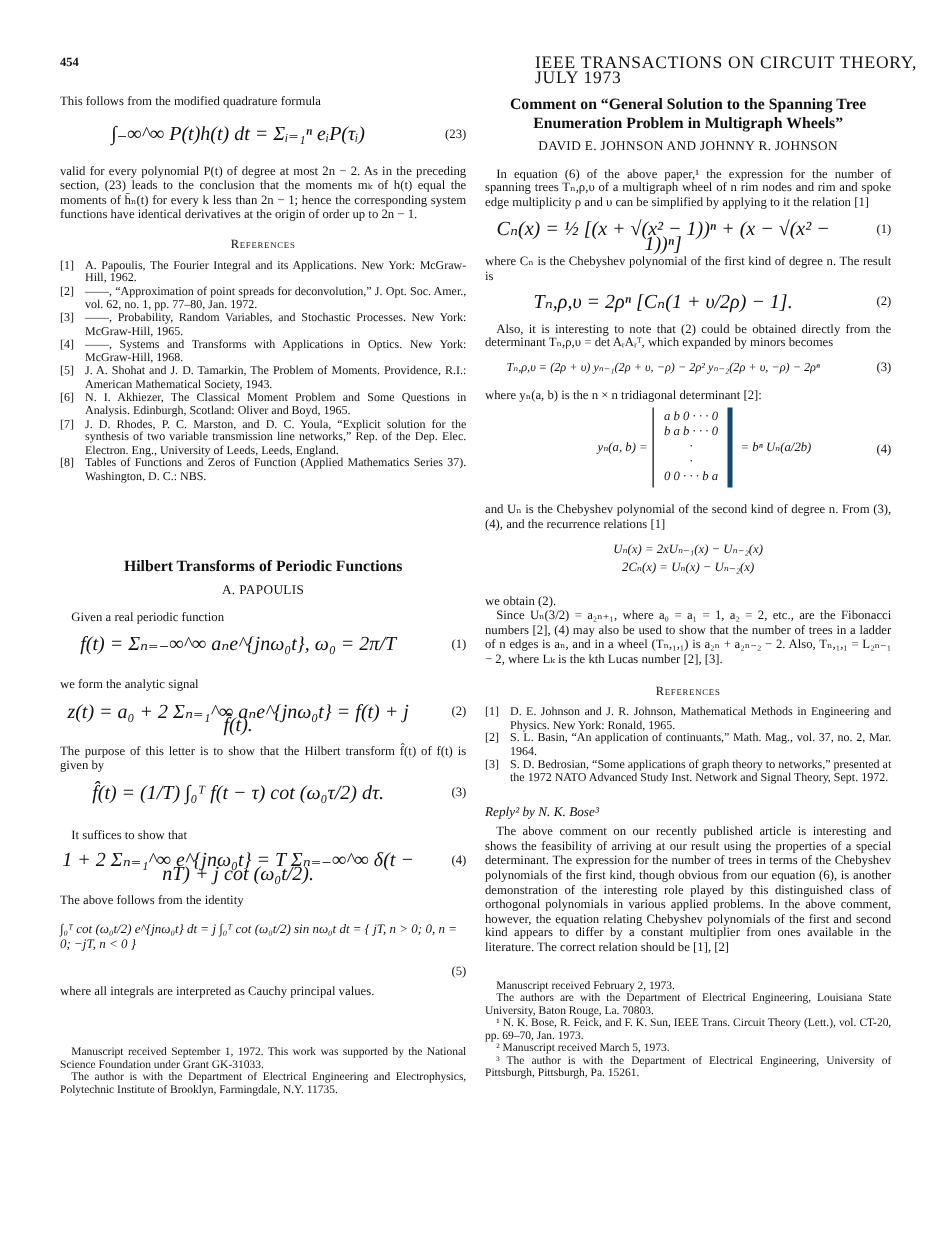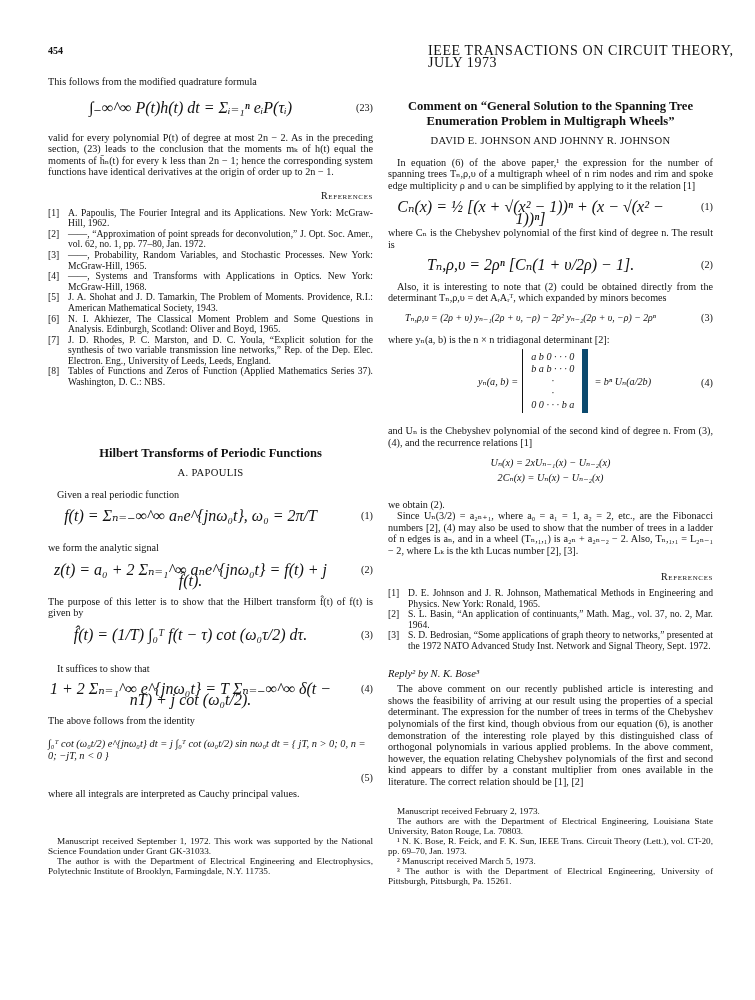--- a/index.html
+++ b/index.html
@@ -12,30 +12,30 @@
   .pagenum { left: 48px; top: 45px; font-weight: bold; font-size: 10px; }
   .runhead { left: 428px; top: 45px; font-size: 14px; letter-spacing: 0.6px; }
   .col { position: absolute; width: 325px; }
   .left { left: 48px; }
   .right { left: 388px; }
   p { margin: 0; text-align: justify; }
   .indent { text-indent: 9px; }
   .eq { position: relative; height: 34px; }
   .eq .body { position: absolute; left: 0; right: 40px; text-align: center; font-style: italic; font-size: 16px; top: 10px; }
   .eq .num { position: absolute; right: 0; top: 10px; }
-  .refs-title { text-align: right; font-variant: small-caps; letter-spacing: 0.6px; font-size: 10px; margin: 8px 0 6px; }
+  .refs-title { text-align: center; font-variant: small-caps; letter-spacing: 0.6px; font-size: 10px; margin: 8px 0 6px; }
   .ref { display: flex; font-size: 9.6px; line-height: 10.6px; }
   .ref .rn { width: 20px; flex: none; }
   .ref .rt { flex: 1; text-align: justify; }
   .title { text-align: center; font-weight: bold; font-size: 12.6px; line-height: 15px; }
   .author { text-align: center; font-size: 10.6px; margin: 6px 0 10px; letter-spacing: 0.3px; }
   .footnote { font-size: 9.2px; line-height: 10px; text-align: justify; }
   .footnote p { text-indent: 9px; }
   .reply-head { font-style: italic; font-size: 10.6px; margin-bottom: 4px; }
-  .matrix { display: inline-block; border-left: 1px solid #111; border-right: 6px solid #0c4a6e; padding: 2px 8px; font-style: italic; line-height: 12px; vertical-align: middle; text-align: left; }
+  .matrix { display: inline-block; border-left: 1px solid #111; border-right: 4px solid #0c4a6e; padding: 2px 8px; font-style: italic; line-height: 12px; vertical-align: middle; text-align: left; }
 </style>
 </head>
 <body>
 
 <div class="abs pagenum">454</div>
 <div class="abs runhead">IEEE TRANSACTIONS ON CIRCUIT THEORY, JULY 1973</div>
 
 <div class="col left" style="top:76px;">
   <p>This follows from the modified quadrature formula</p>
   <div class="eq" style="height:44px;">
@@ -109,21 +109,21 @@
     <div class="body" style="top:12px; right:0; text-align:left; font-size:10.4px;">∫₀ᵀ cot (ω₀t/2) e^{jnω₀t} dt = j ∫₀ᵀ cot (ω₀t/2) sin nω₀t dt = { jT, n &gt; 0;  0, n = 0;  −jT, n &lt; 0 }</div>
     <div class="num" style="top:46px;">(5)</div>
   </div>
   <p style="margin-top:4px;">where all integrals are interpreted as Cauchy principal values.</p>
   <div class="footnote" style="margin-top:36px;">
     <p>Manuscript received September 1, 1972. This work was supported by the National Science Foundation under Grant GK-31033.</p>
     <p>The author is with the Department of Electrical Engineering and Electrophysics, Polytechnic Institute of Brooklyn, Farmingdale, N.Y. 11735.</p>
   </div>
 </div>
 
-<div class="col right" style="top:76px;margin-top:23px;">
+<div class="col right" style="top:76px;">
   <div class="title" style="padding:0 14px;">Comment on “General Solution to the Spanning Tree Enumeration Problem in Multigraph Wheels”</div>
   <div class="author">DAVID E. JOHNSON AND JOHNNY R. JOHNSON</div>
   <p class="indent">In equation (6) of the above paper,¹ the expression for the number of spanning trees Tₙ,ρ,υ of a multigraph wheel of n rim nodes and rim and spoke edge multiplicity ρ and υ can be simplified by applying to it the relation [1]</p>
   <div class="eq" style="height:36px;">
     <div class="body">Cₙ(x) = ½ [(x + √(x² − 1))ⁿ + (x − √(x² − 1))ⁿ]</div>
     <div class="num">(1)</div>
   </div>
   <p>where Cₙ is the Chebyshev polynomial of the first kind of degree n. The result is</p>
   <div class="eq" style="height:30px;">
     <div class="body" style="top:8px;">Tₙ,ρ,υ = 2ρⁿ [Cₙ(1 + υ/2ρ) − 1].</div>

